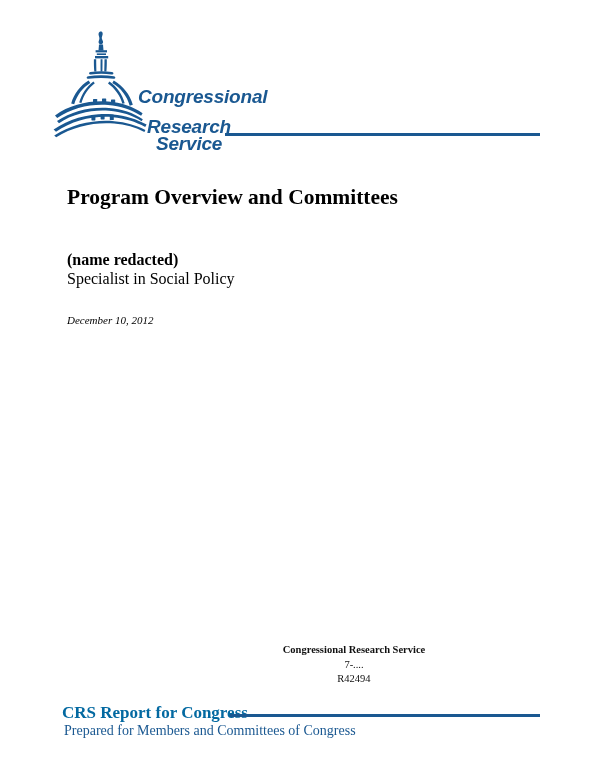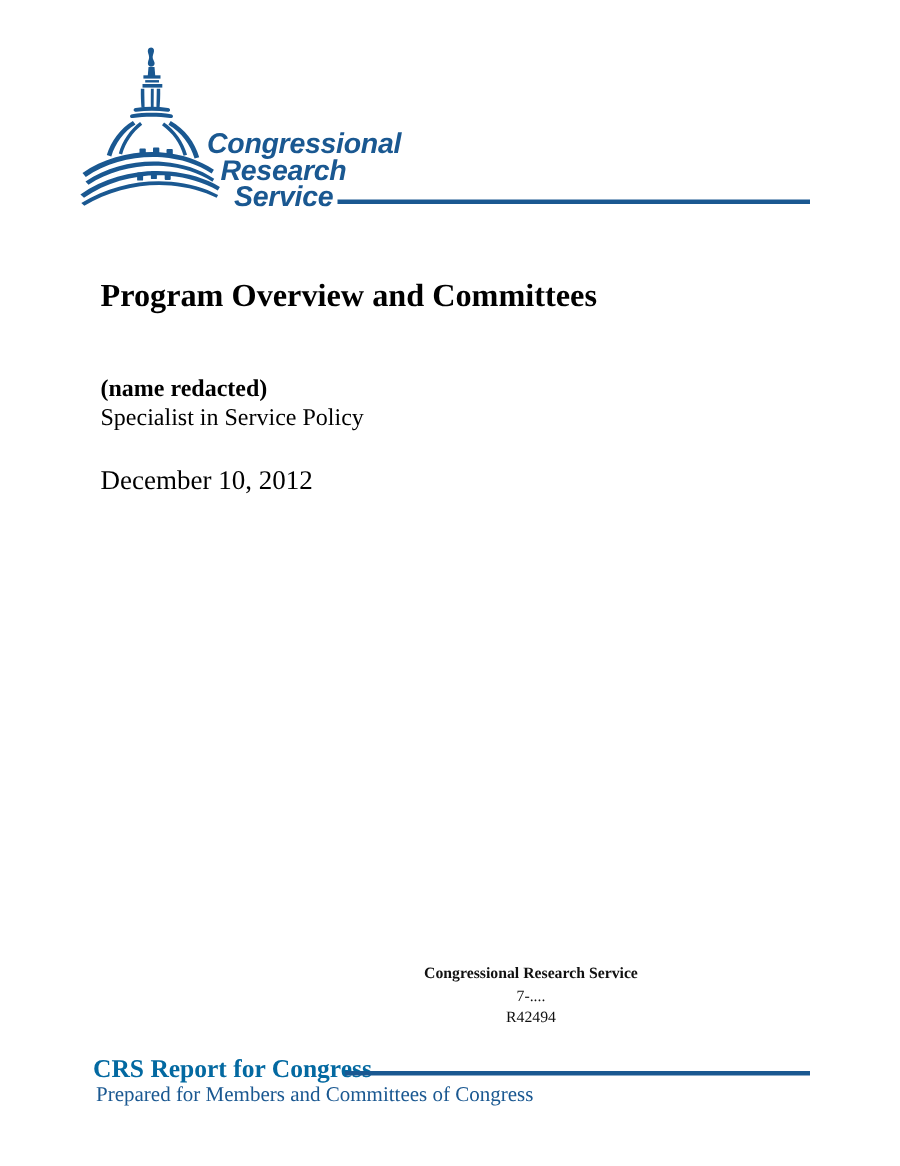--- a/index.html
+++ b/index.html
@@ -44,21 +44,21 @@
     font-style: italic;
     font-size: 19px;
     line-height: 17.5px;
     color: #1a5891;
     letter-spacing: -0.2px;
   }
   .logo-wordmark .wm-line {
     display: block;
     white-space: nowrap;
   }
-  .wm-2 { padding-left: 9px; }
+  .wm-2 { padding-left: 9px; margin-top: 12px; }
   .wm-3 { padding-left: 18px; }
   .masthead-rule {
     position: absolute;
     left: 173px;
     top: 103px;
     width: 315px;
     height: 3px;
     background: #1a5891;
   }
 
@@ -90,22 +90,23 @@
     font-weight: bold;
   }
   .author-role {
     display: block;
     font-weight: normal;
   }
   .doc-date {
     position: absolute;
     left: 67px;
     top: 311px;
-    font-size: 18px;
+    font-size: 11px;
     line-height: 18px;
+    font-style: italic;
   }
 
   
   .agency-block {
     position: absolute;
     right: 68px;
     top: 643px;
     width: 300px;
     text-align: center;
     font-size: 10.5px;
@@ -233,21 +234,21 @@
 
     <div class="masthead-rule"></div>
   </div>
 
   <h1 class="doc-title">
     <span class="t-line">Program Overview and Committees</span>
   </h1>
 
   <div class="author-block">
     <span class="author-name">(name redacted)</span>
-    <span class="author-role">Specialist in Service Policy</span>
+    <span class="author-role">Specialist in Social Policy</span>
   </div>
 
   <div class="doc-date">December 10, 2012</div>
 
   <div class="agency-block">
     <span class="agency-name">Congressional Research Service</span>
     <span class="agency-line">7-....</span>
     <span class="agency-line">R42494</span>
   </div>
 

